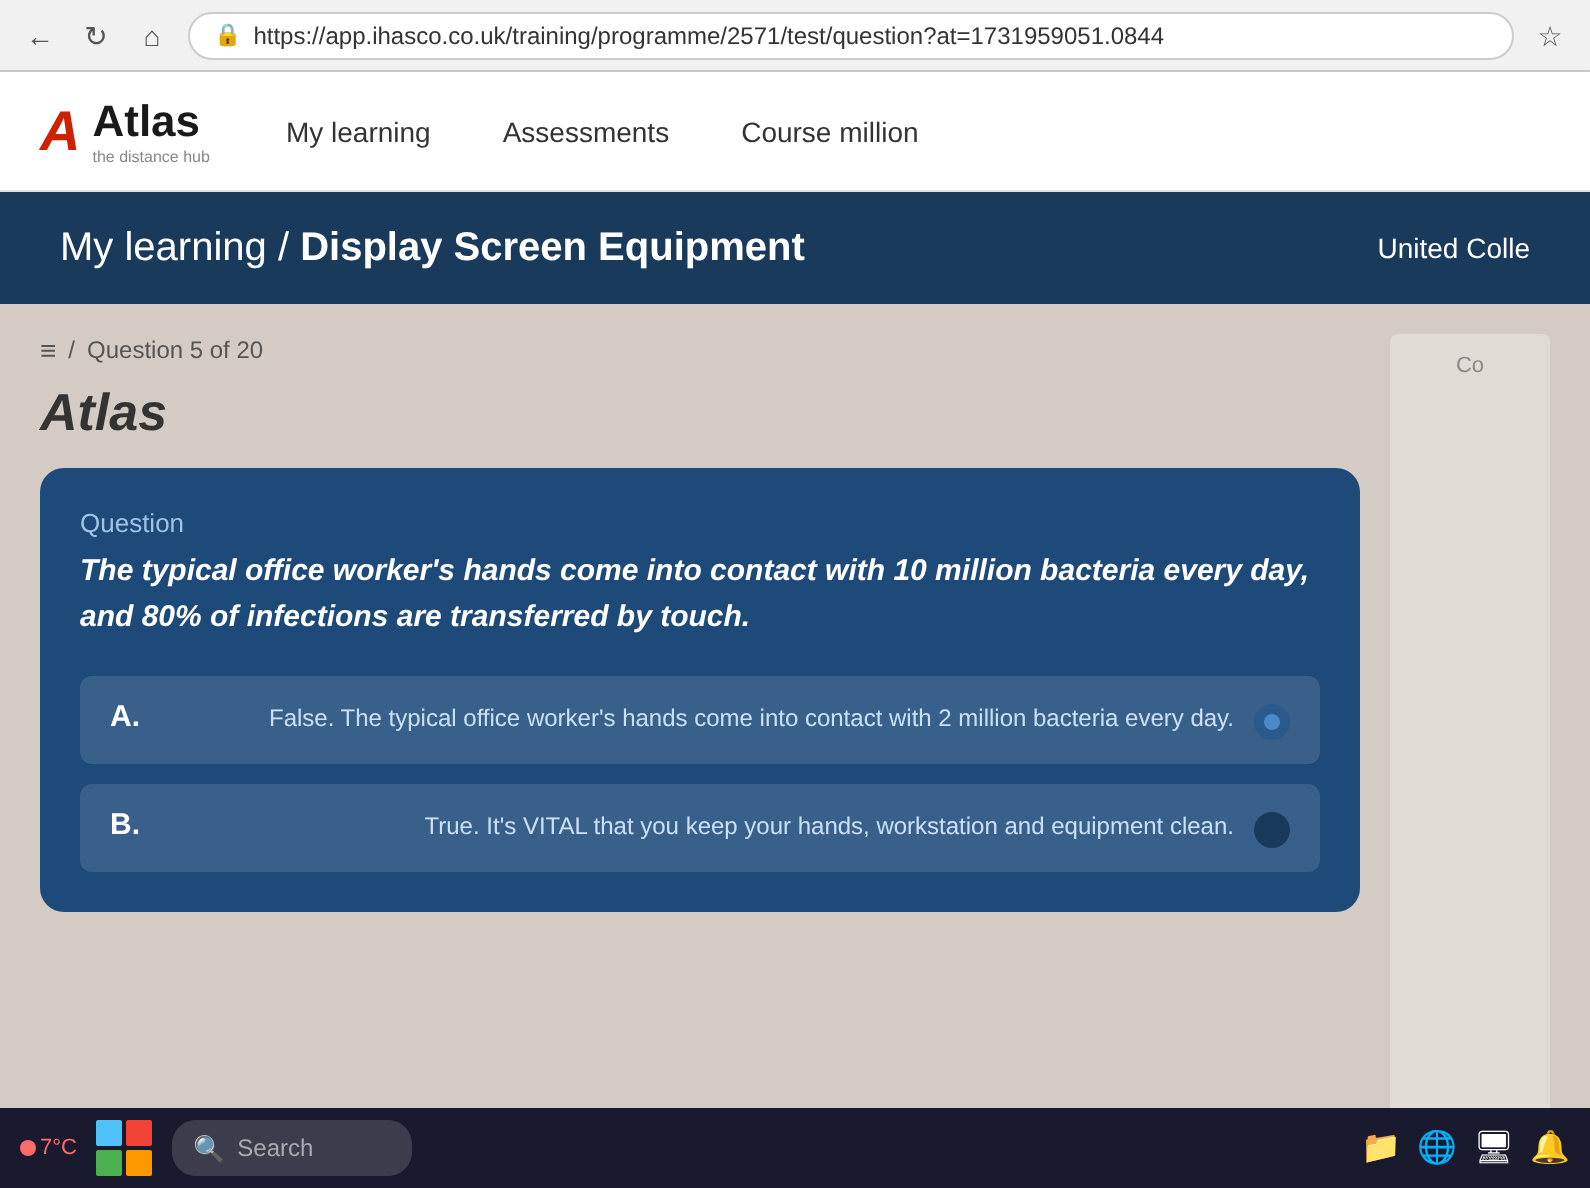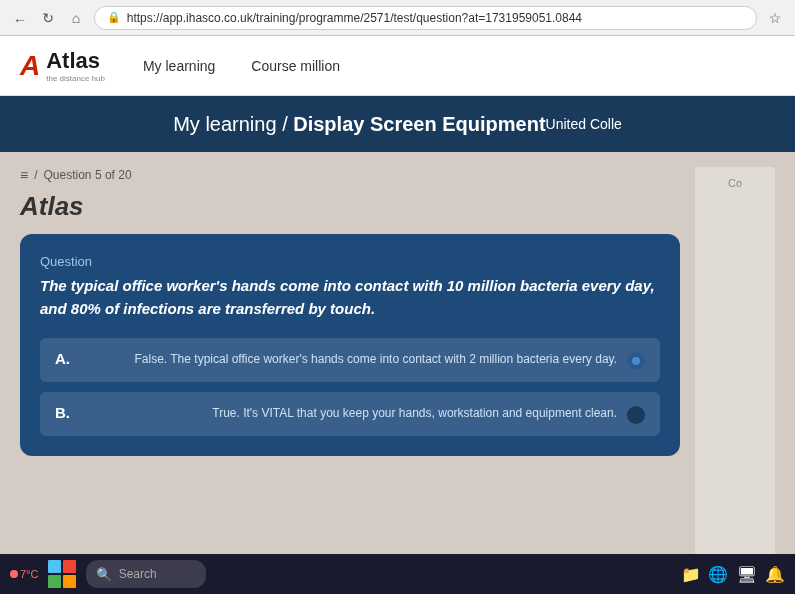--- a/index.html
+++ b/index.html
@@ -61,21 +61,21 @@
       text-decoration: none;
       padding: 4px 8px;
     }
 
     
     .page-header {
       background: #1a3a5c;
       height: 56px;
       display: flex;
       align-items: center;
-      justify-content: center;
+      justify-content: space-between;
       padding: 0 30px;
     }
     .page-header-title {
       color: white;
       font-size: 20px;
     }
     .page-header-title span {
       font-weight: normal;
     }
     .page-header-title strong {
@@ -285,20 +285,21 @@
     <div style="display:flex;align-items:center;gap:0px">
       <span style="font-size:28px;font-weight:900;color:#cc2200;font-style:italic;">A</span>
     </div>
     <div class="logo-wrapper">
       <span class="atlas-word">Atlas</span>
       <span class="atlas-tagline">the distance hub</span>
     </div>
   </div>
   <nav class="nav-links">
     <a class="nav-link">My learning</a>
+    <a class="nav-link">Assessments</a>
     <a class="nav-link">Course million</a>
   </nav>
 </div>
 
 <div class="page-header">
   <div class="page-header-title">
     <span>My learning</span>
     <span> / </span>
     <strong>Display Screen Equipment</strong>
   </div>

